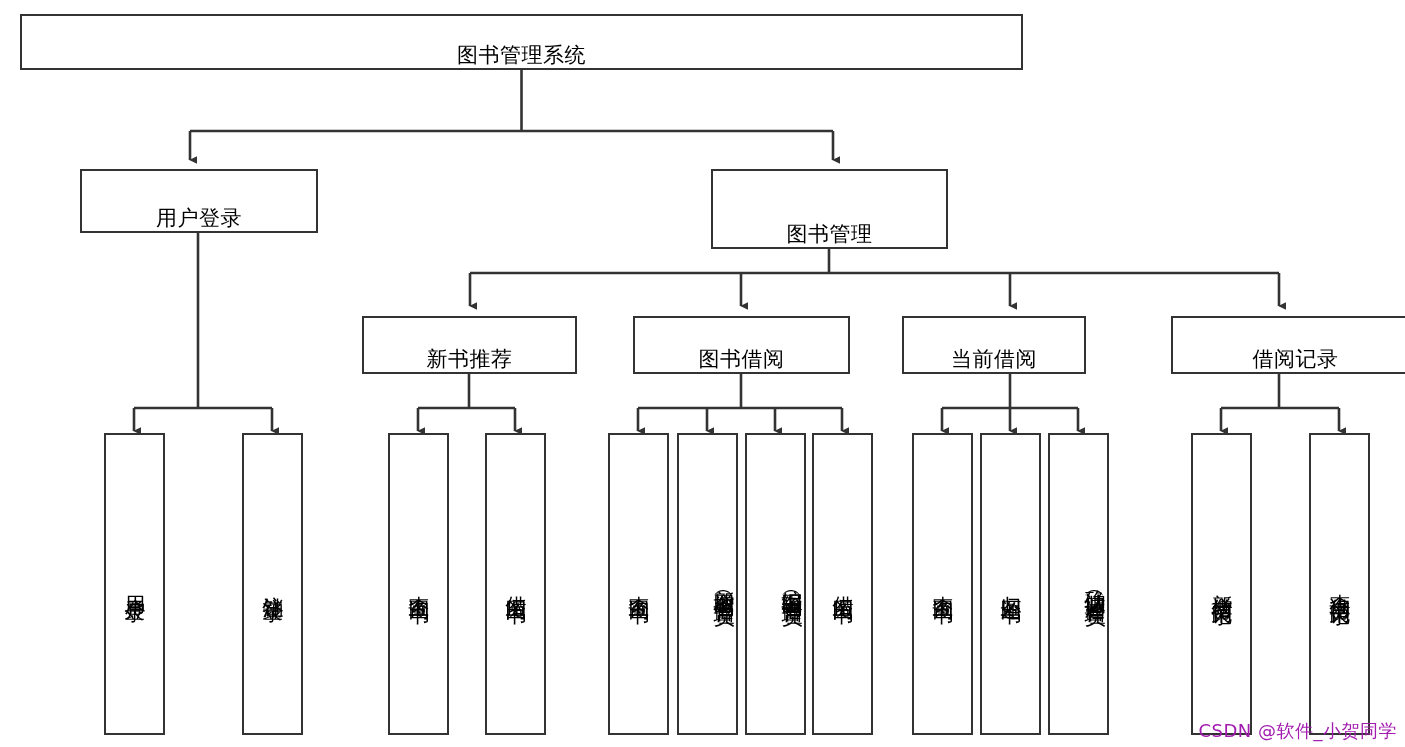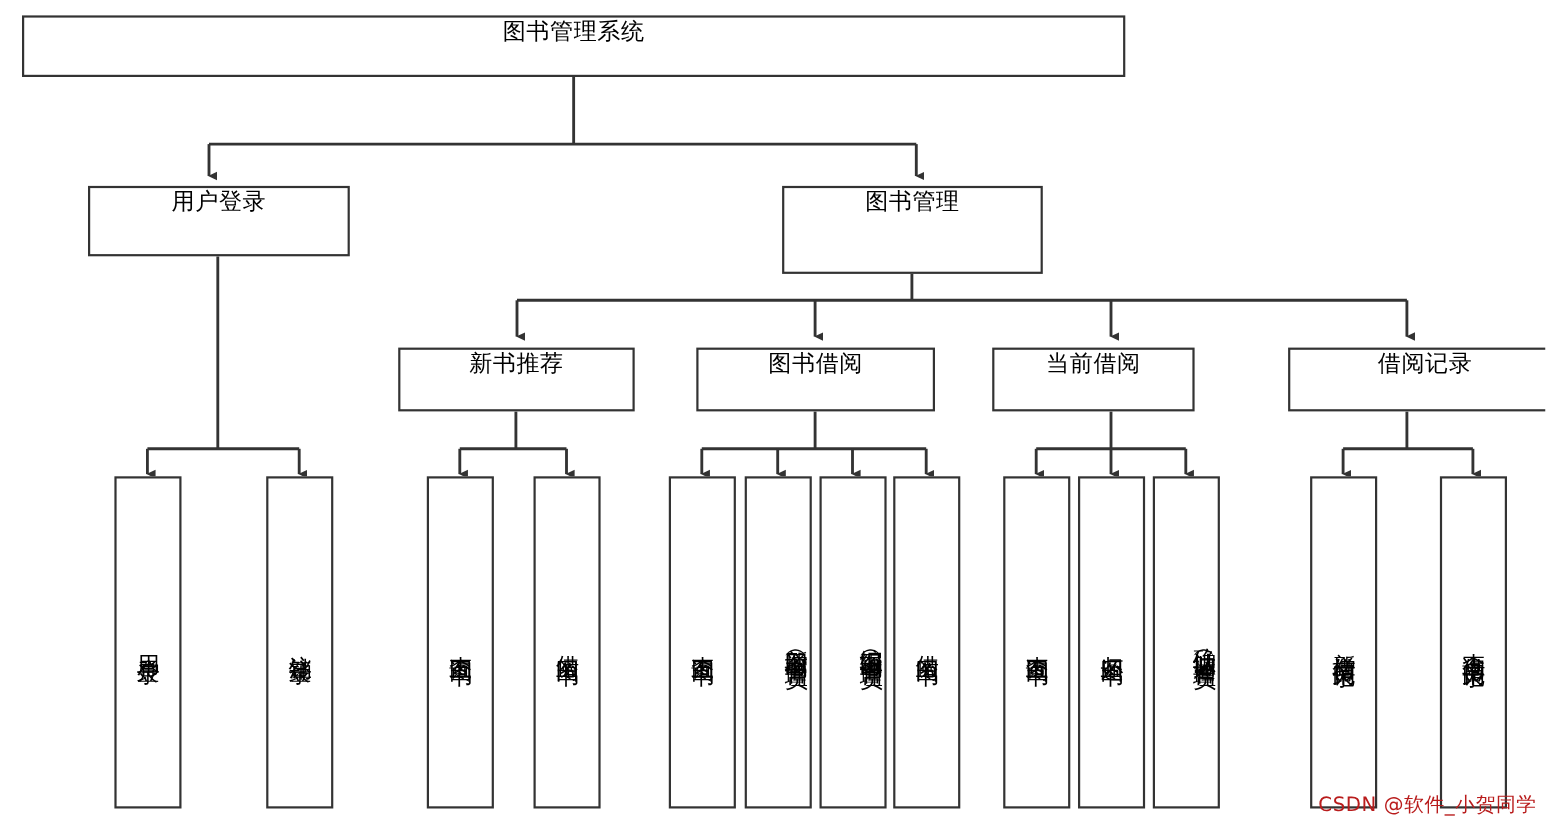--- a/index.html
+++ b/index.html
@@ -22,21 +22,21 @@
     width: 1405px;
     height: 747px;
     pointer-events: none;
   }
   .node {
     position: absolute;
     box-sizing: border-box;
     background: #ffffff;
     border: 2.5px solid #333333;
     display: flex;
-    align-items: flex-start;
+    align-items: flex-end;
     justify-content: center;
     color: #000000;
     line-height: 1.18;
     text-align: center;
   }
   .node.h {
     font-size: 21px;
     letter-spacing: 0.5px;
   }
   .node.v {
@@ -54,21 +54,21 @@
   }
   .node-label {
     display: block;
     white-space: pre-line;
   }
   .watermark {
     position: absolute;
     right: 8px;
     bottom: 4px;
     font-size: 18px;
-    color: #b91c1c;
+    color: #a21caf;
     letter-spacing: 0.5px;
     white-space: nowrap;
   }
 </style>
 </head>
 <body>
 
 <div id="canvas">
 
   <svg class="edges" viewBox="0 0 1405 747">

